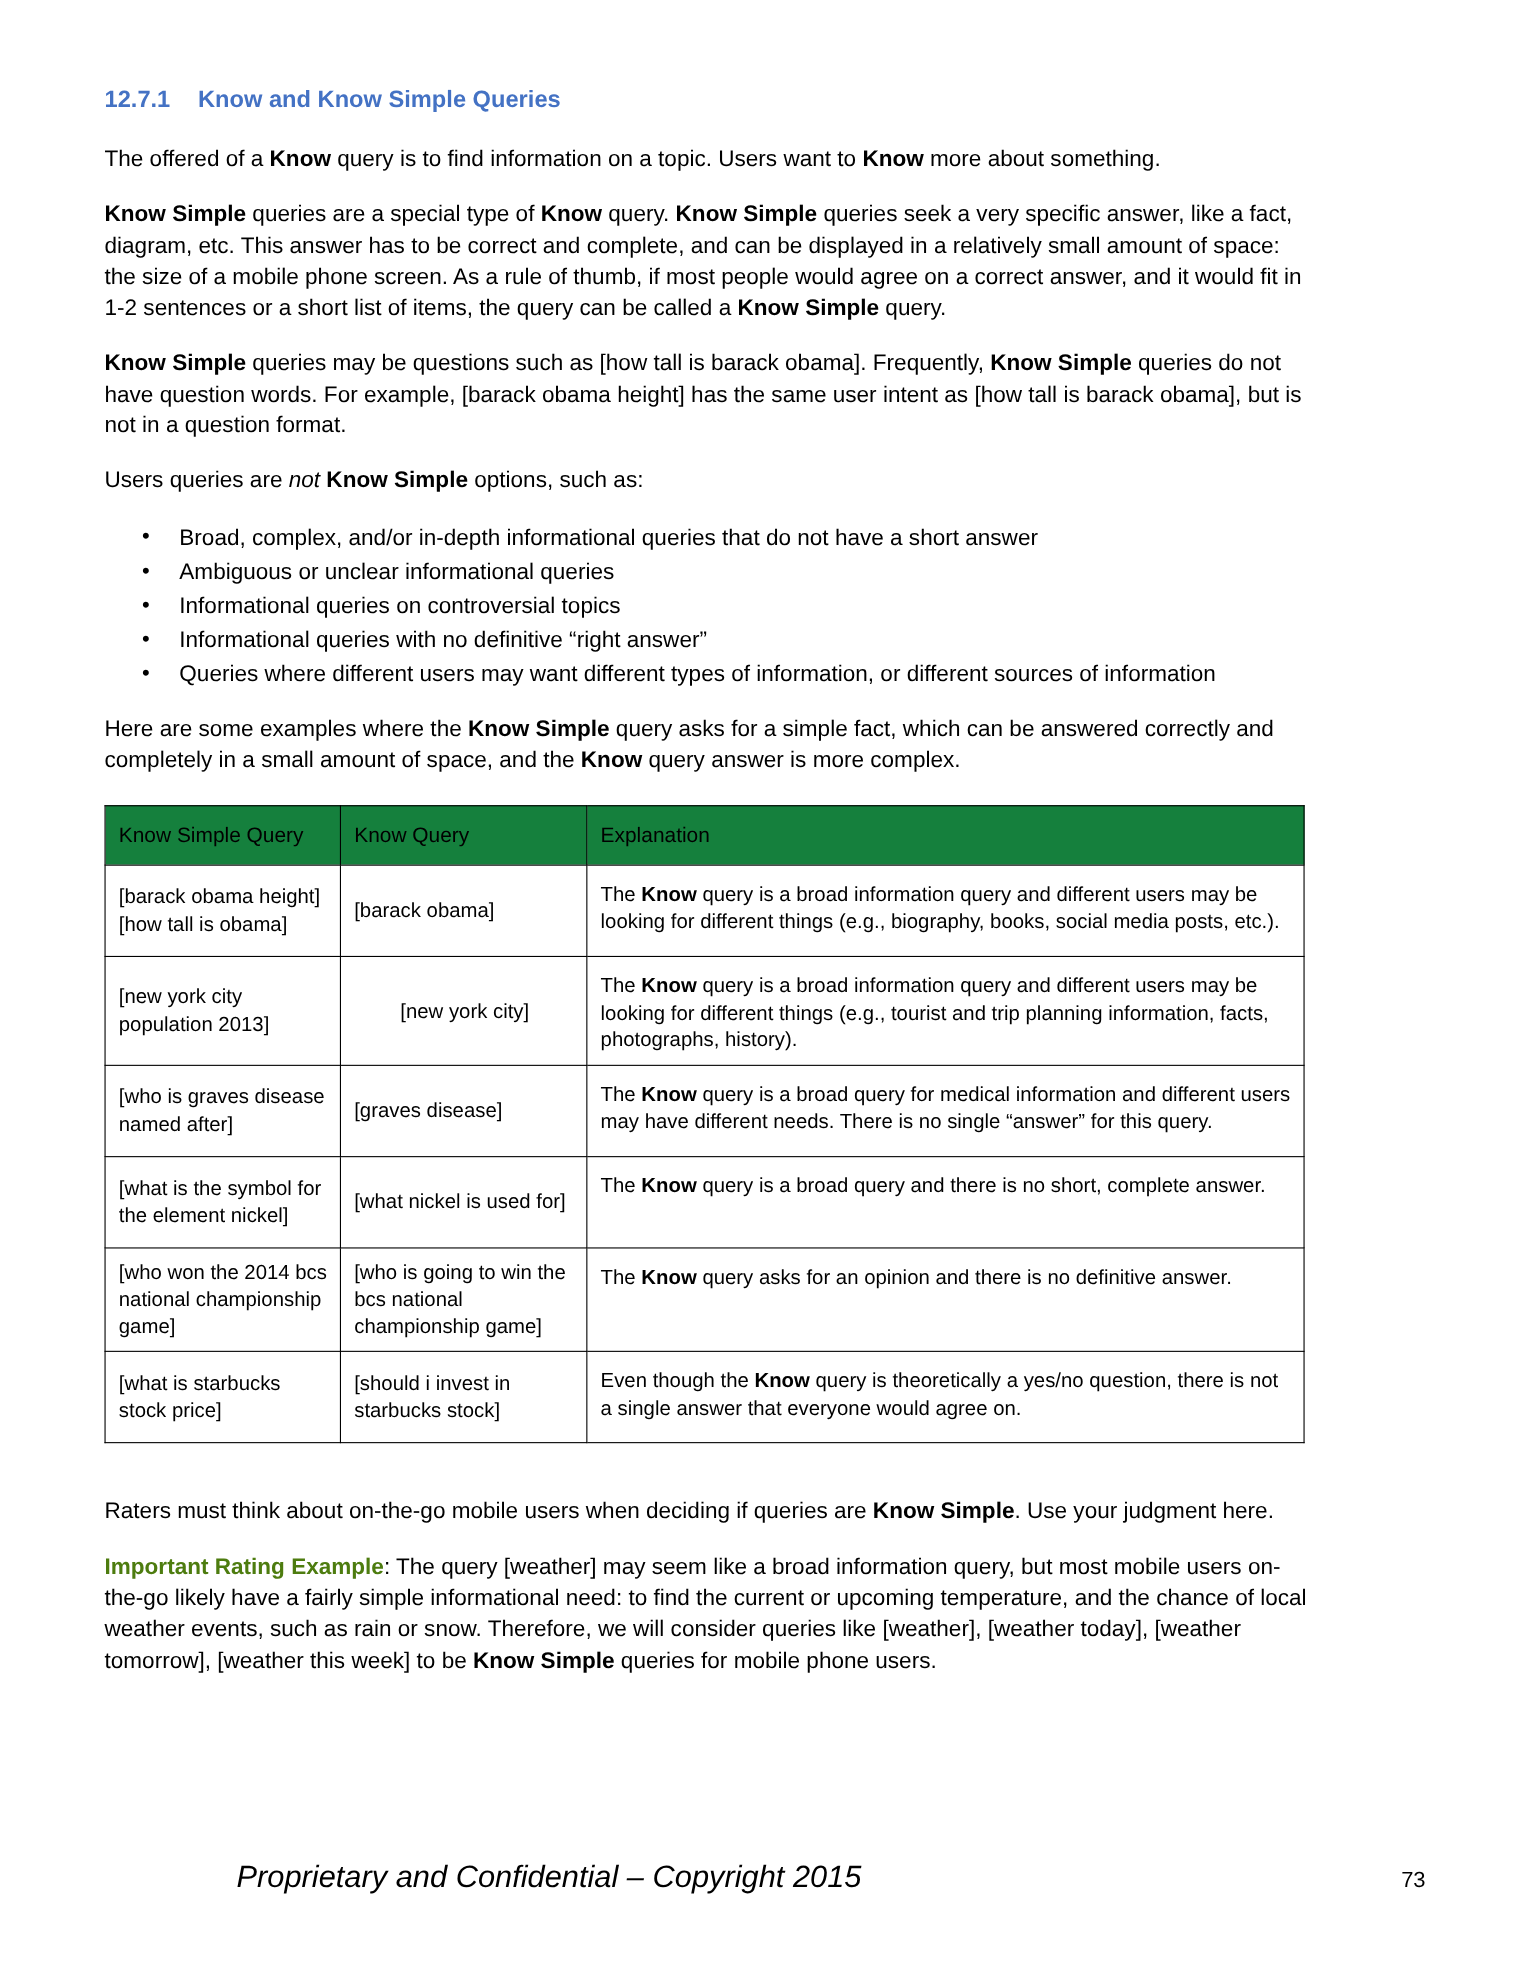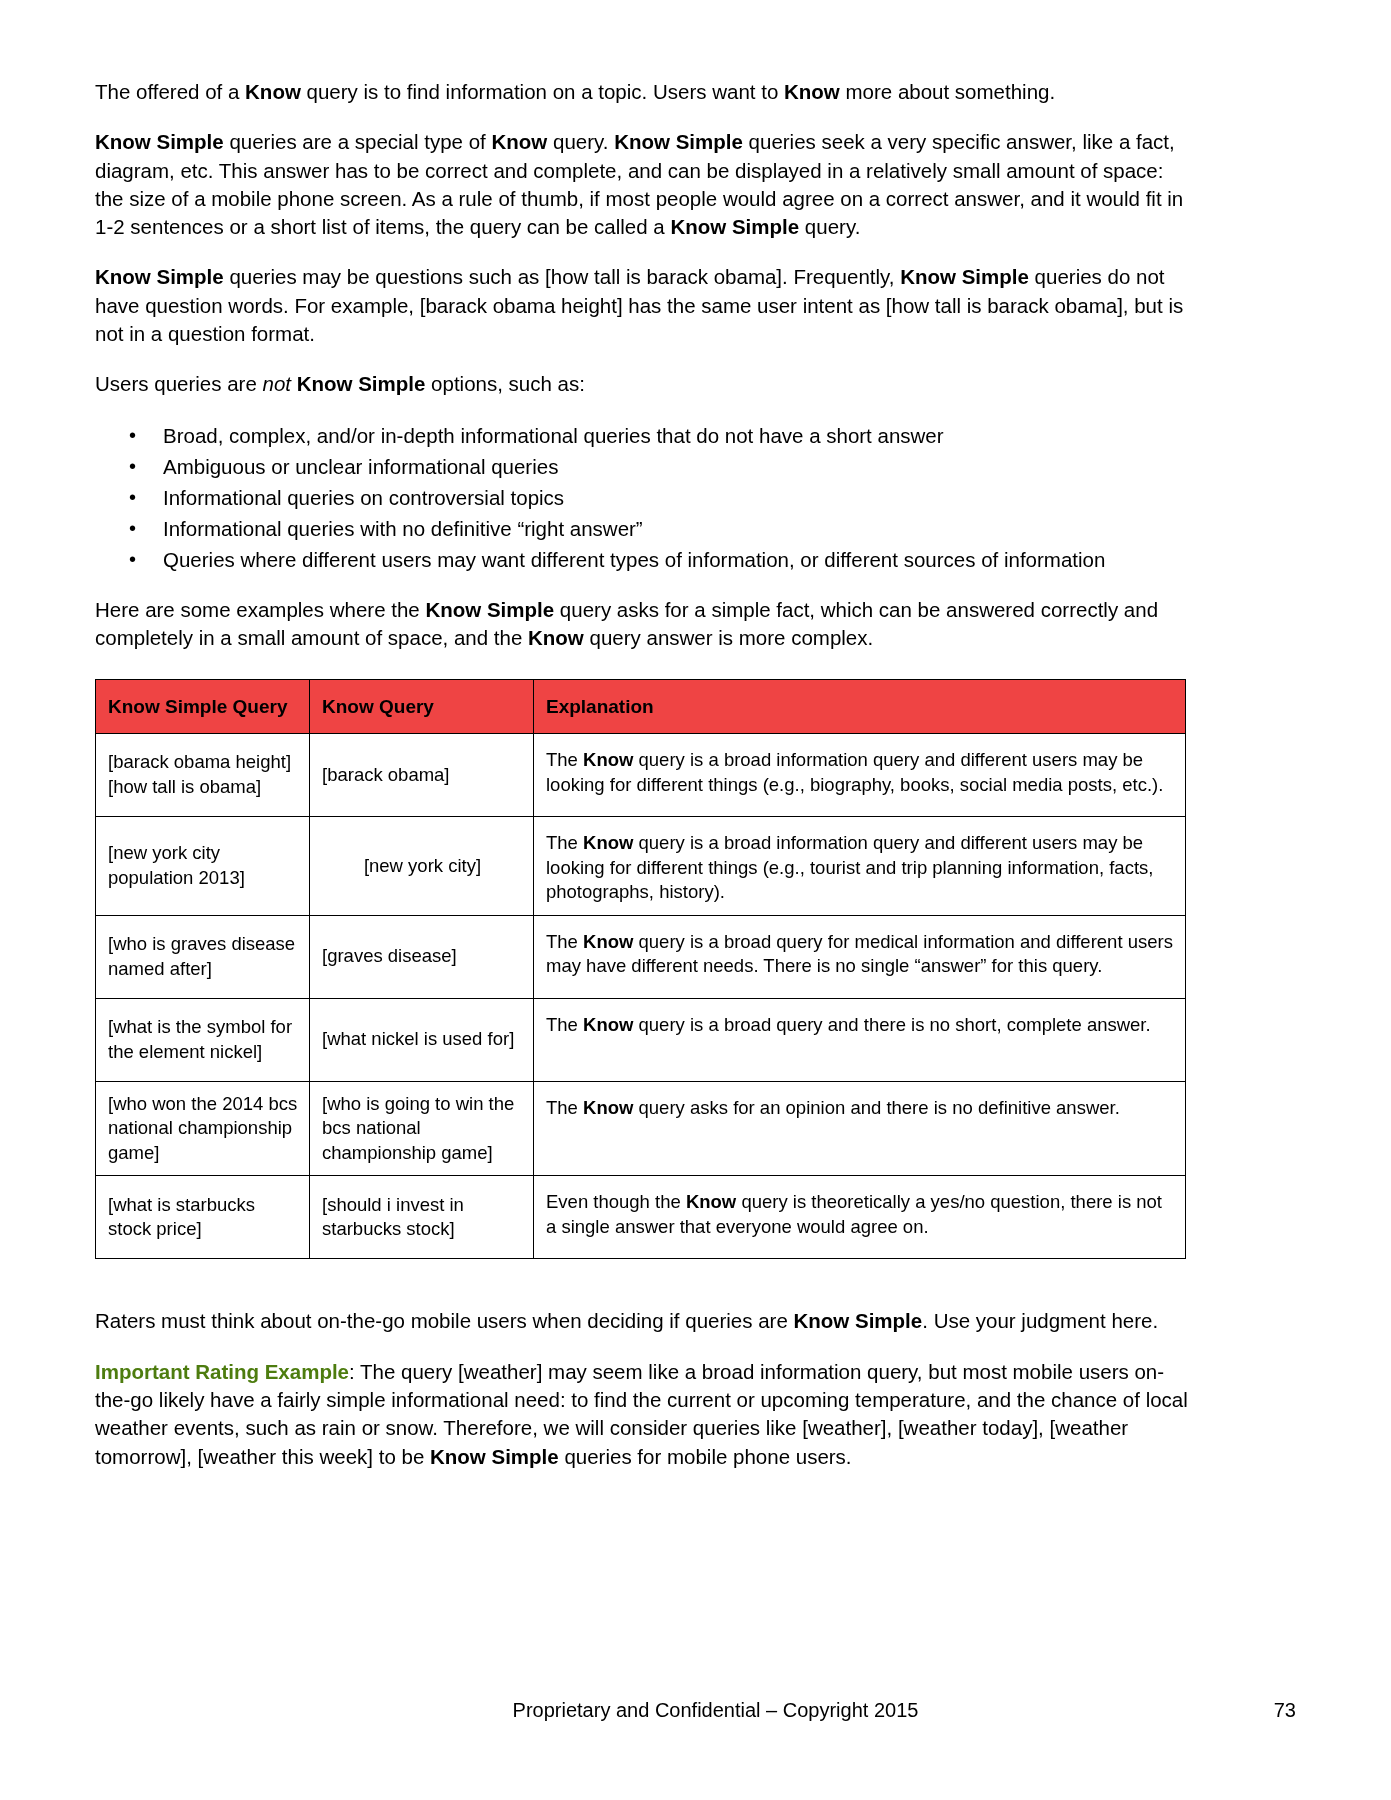--- a/index.html
+++ b/index.html
@@ -82,22 +82,22 @@
   table.examples th,
   table.examples td {
     border: 1.6px solid #000000;
     vertical-align: middle;
     padding: 10px 10px 10px 12px;
     font-size: 18.5px;
     line-height: 1.33;
     text-align: left;
   }
   table.examples thead th {
-    background: #ef4444;
-    font-weight: bold;
+    background: #15803d;
+    font-weight: normal;
     font-size: 19px;
     padding-top: 14px;
     padding-bottom: 14px;
   }
   table.examples col.c1 { width: 214px; }
   table.examples col.c2 { width: 224px; }
   table.examples col.c3 { width: 652px; }
   table.examples td.explanation {
     vertical-align: top;
     padding-top: 14px;
@@ -114,36 +114,41 @@
   .footer {
     position: absolute;
     left: 95px;
     right: 95px;
     bottom: 78px;
     display: flex;
     align-items: baseline;
   }
   .footer .foot-center {
     flex: 1;
-    text-align: center;
-    font-size: 20px;
+    text-align: left;
+    font-size: 28px;
     padding-left: 120px;
+    font-style: italic;
   }
   .footer .foot-page {
     font-size: 20px;
     width: 80px;
     text-align: right;
   }
 </style>
 </head>
 <body>
 
 <div class="page">
   <div class="content">
 
+    <h2 class="section-heading">
+      <span class="num">12.7.1</span>
+      <span class="htext">Know and Know Simple Queries</span>
+    </h2>
 
     <p class="body-text">
       <span>The offered of a </span><b>Know</b><span> query is to find information on a topic.  Users want to </span><b>Know</b><span> more about something.</span>
     </p>
 
     <p class="body-text">
       <b>Know Simple</b><span> queries are a special type of </span><b>Know</b><span> query.  </span><b>Know Simple</b><span> queries seek a very specific answer, like a fact, diagram, etc.  This answer has to be correct and complete, and can be displayed in a relatively small amount of space: the size of a mobile phone screen.  As a rule of thumb, if most people would agree on a correct answer, and it would fit in 1-2 sentences or a short list of items, the query can be called a </span><b>Know Simple</b><span> query.</span>
     </p>
 
     <p class="body-text">

